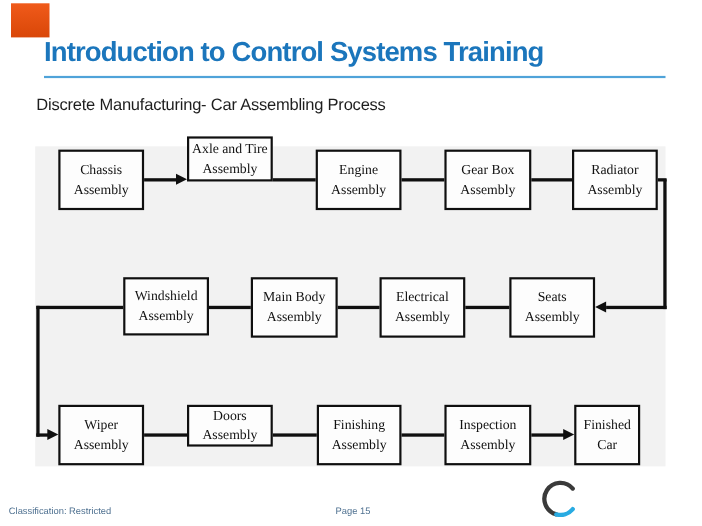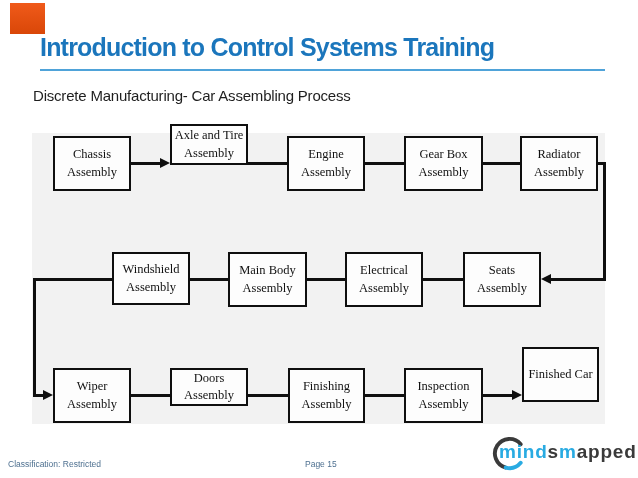--- a/index.html
+++ b/index.html
@@ -75,21 +75,21 @@
 Assembly</div>
 
   <div class="node" style="left:53px;top:368px;width:78px;height:55px" data-name="node-wiper-assembly">Wiper
 Assembly</div>
   <div class="node" style="left:170px;top:368px;width:78px;height:38px" data-name="node-doors-assembly">Doors
 Assembly</div>
   <div class="node" style="left:288px;top:368px;width:77px;height:55px" data-name="node-finishing-assembly">Finishing
 Assembly</div>
   <div class="node" style="left:404px;top:368px;width:79px;height:55px" data-name="node-inspection-assembly">Inspection
 Assembly</div>
-  <div class="node" style="left:522px;top:347px;width:77px;height:55px" data-name="node-finished-car">Finished Car</div>
+  <div class="node" style="left:522px;top:368px;width:60px;height:55px" data-name="node-finished-car">Finished Car</div>
 
   <div class="hline" style="left:131px;top:162px;width:30px" data-name="connector-line"></div>
   <div class="arr-r" style="left:160px;top:158px" data-name="arrow-head-icon"></div>
   <div class="hline" style="left:248px;top:162px;width:39px" data-name="connector-line"></div>
   <div class="hline" style="left:365px;top:162px;width:39px" data-name="connector-line"></div>
   <div class="hline" style="left:483px;top:162px;width:37px" data-name="connector-line"></div>
   <div class="hline" style="left:598px;top:162px;width:8px" data-name="connector-line"></div>
   <div class="vline" style="left:603px;top:163px;height:118px" data-name="connector-line"></div>
 
   <div class="hline" style="left:551px;top:278px;width:55px" data-name="connector-line"></div>
@@ -109,16 +109,15 @@
   <div class="arr-r" style="left:512px;top:390px" data-name="arrow-head-icon"></div>
 
   <div class="footer-text" id="footer-classification" data-name="classification-label">Classification: Restricted</div>
   <div class="footer-text" id="footer-page" data-name="page-number">Page 15</div>
 
   <div class="logo" data-name="mindsmapped-logo">
     <svg width="35" height="35" viewBox="0 0 36 36" data-name="logo-circle-icon">
       <path d="M 29.5 8.4 A 15 15 0 1 0 14.1 32.5" fill="none" stroke="#3A3A3A" stroke-width="4" stroke-linecap="round"></path>
       <path d="M 14.1 32.5 A 15 15 0 0 0 29.5 27.6" fill="none" stroke="#29ABE2" stroke-width="4" stroke-linecap="round"></path>
     </svg>
-    <div class="logo-text" data-name="logo-wordmark"><span class="lg-blue" data-name="logo-text-part1">mind</span><span class="lg-dark" data-name="logo-text-part2">s</span><span class="lg-blue" data-name="logo-text-part3">m</span><span class="lg-dark" data-name="logo-text-part4">apped</span></div>
   </div>
 
 </div>
 
 </body></html>

